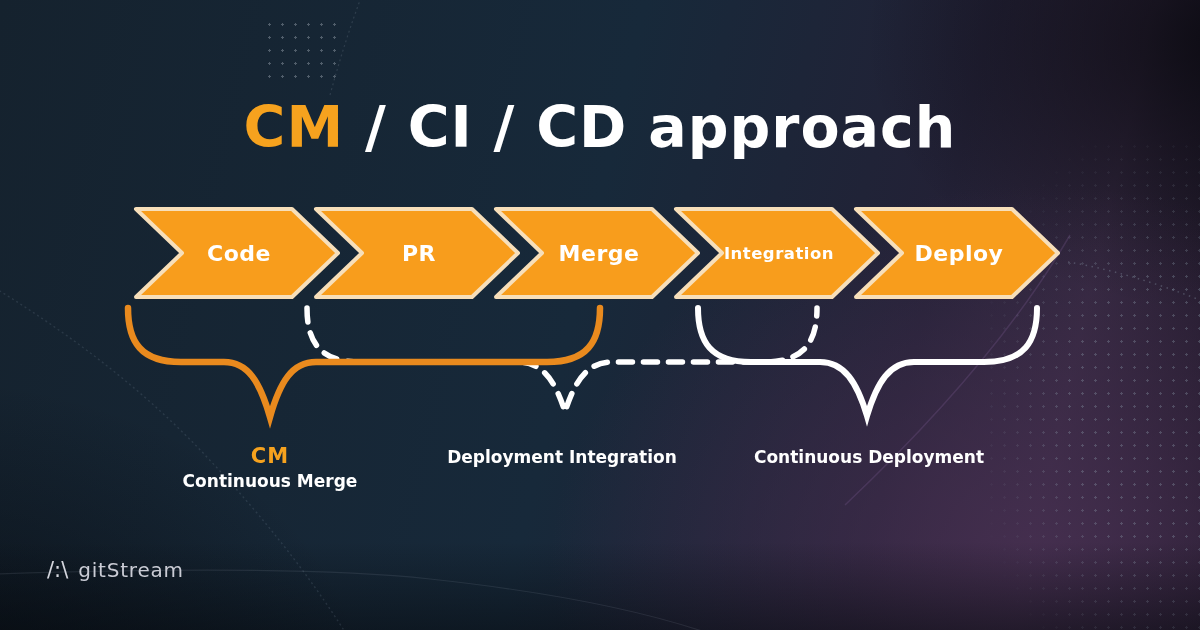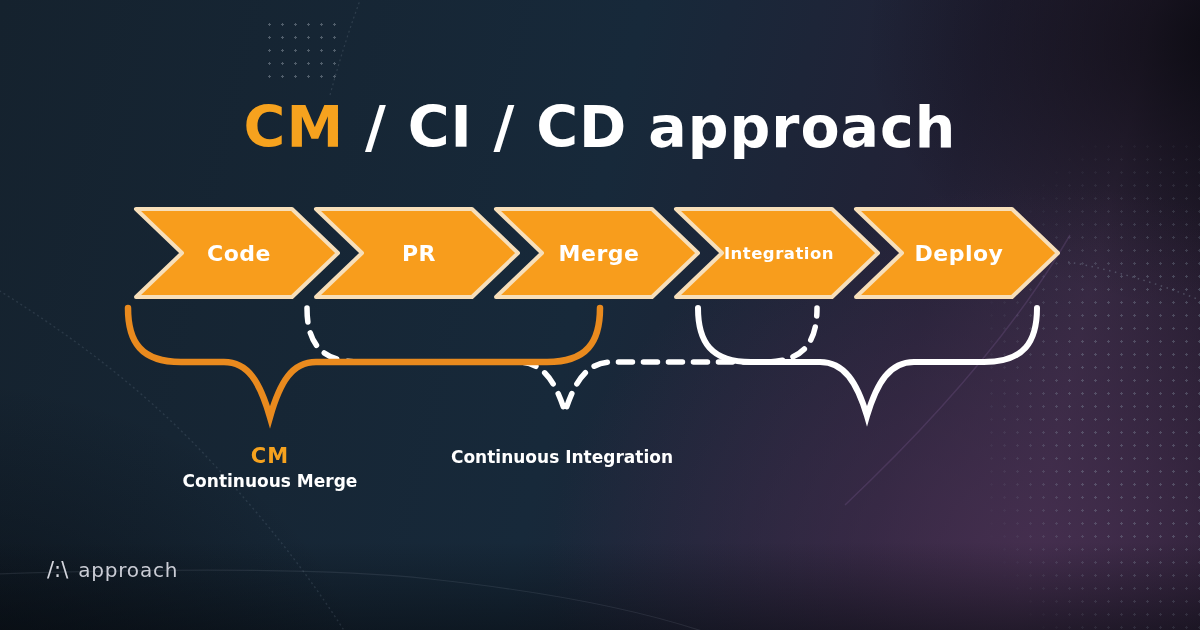--- a/index.html
+++ b/index.html
@@ -103,21 +103,22 @@
   <path class="brace-ci" d="M 307,8 C 307,42 320,62 360,62 L 518,62 C 542,62 555,80 565,112 C 575,80 588,62 612,62 L 764,62 C 804,62 817,42 817,8"></path>
   <path class="brace-cm" d="M 128,8 C 128,42 141,62 181,62 L 224,62 C 248,62 260,82 270,117 C 280,82 292,62 316,62 L 547,62 C 587,62 600,42 600,8"></path>
   <path class="brace-cd" d="M 698,8 C 698,42 711,62 751,62 L 820,62 C 844,62 857,82 867,116 C 877,82 890,62 914,62 L 984,62 C 1024,62 1037,42 1037,8"></path>
 </svg>
 
 <div class="group" style="left:270px">
   <div class="acro">CM</div>
   <div class="name">Continuous Merge</div>
 </div>
 <div class="group" style="left:562px">
-  <div class="name">Continuous Integration</div>
+  <div class="name">Deployment Integration</div>
 </div>
 <div class="group" style="left:869px">
+  <div class="name">Continuous Deployment</div>
 </div>
 
 <div class="brand">
   <span class="glyph">/:\</span>
-  <span>approach</span>
+  <span>gitStream</span>
 </div>
 
 </body></html>

